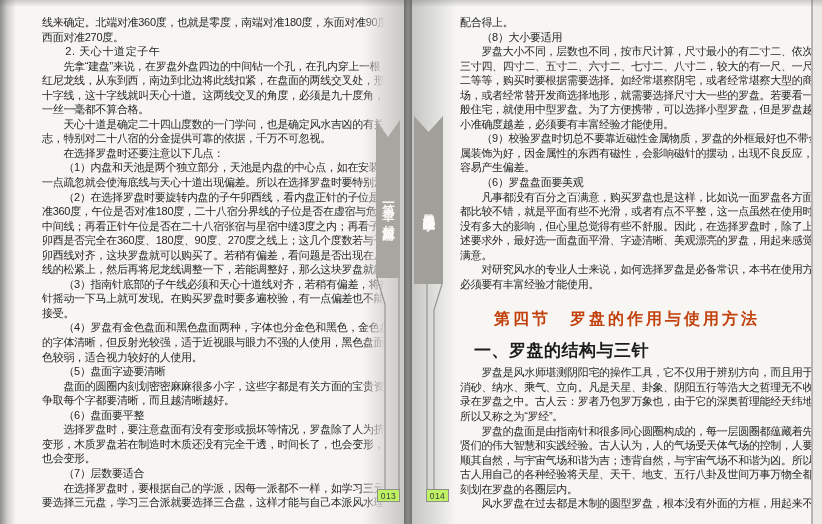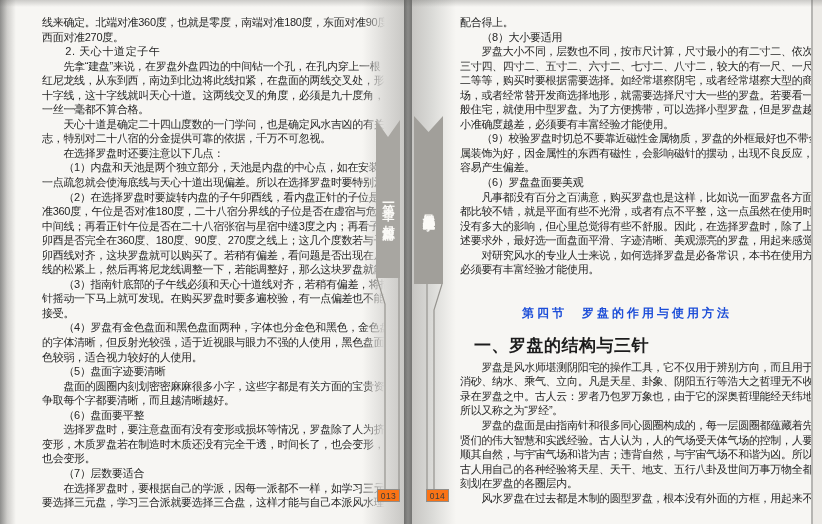--- a/index.html
+++ b/index.html
@@ -24,40 +24,40 @@
   .spine{position:absolute;left:404px;top:0;width:8px;height:524px;
     background:linear-gradient(to right,#6f6f6d,#8a8a88 50%,#747472);}
 
   
   .col{position:absolute;top:15px;color:#262626;}
   .col-left{left:42px;width:334px;}
   .col-right{left:460px;width:334px;}
   .bline{height:14.55px;line-height:14.55px;font-size:11px;letter-spacing:-0.3px;
     white-space:nowrap;}
   .col-left div:nth-of-type(3){letter-spacing:0.6px;}
-  .section-heading{margin-top:26px;height:21px;line-height:21px;text-align:center;
-    font-size:12px;font-weight:600;letter-spacing:3px;color:#1d4ed8;white-space:nowrap;}
+  .section-heading{margin-top:17px;height:21px;line-height:21px;text-align:center;
+    font-size:16px;font-weight:600;letter-spacing:3px;color:#c2410c;white-space:nowrap;}
   .subheading{margin-top:14px;height:16px;line-height:16px;font-size:17px;
     font-weight:bold;letter-spacing:0.5px;padding-left:14px;color:#1c1c1c;margin-bottom:6px;}
 
   
   .tab-band{position:absolute;display:flex;align-items:center;justify-content:center;}
   .tab-band.left{left:376px;top:120px;width:24px;height:158px;background:#a8a6a1;
     clip-path:polygon(0 0,50% 17px,100% 0,100% 100%,0 100%);}
   .tab-band.right{left:414px;top:116px;width:29px;height:168px;background:#a19f9a;
     clip-path:polygon(0 0,50% 16px,100% 0,100% 100%,0 100%);}
   .tab-text{writing-mode:vertical-rl;text-orientation:upright;color:#fbfaf7;
     font-weight:bold;white-space:nowrap;}
   .tab-band.left .tab-text{font-size:12.5px;letter-spacing:2px;margin-top:16px;}
   .tab-band.right .tab-text{font-size:12px;letter-spacing:0.5px;margin-top:14px;}
   .tab-tail{position:absolute;pointer-events:none;}
   .tab-tail.left{left:376px;top:278px;}
   .tab-tail.right{left:414px;top:284px;}
 
-  .page-num-box{position:absolute;top:489px;width:23px;height:13px;background:#f97316;
+  .page-num-box{position:absolute;top:489px;width:23px;height:13px;background:#bef264;
     border:1px solid #8f8e8b;box-sizing:border-box;display:flex;align-items:center;
     justify-content:center;font-size:8.5px;color:#3a3a3a;letter-spacing:0.5px;}
   .page-num-box.left{left:377px;}
   .page-num-box.right{left:426px;text-align:center;}
 </style>
 </head>
 <body>
 
 <div class="scene">
 
@@ -111,20 +111,21 @@
         <div class="bline">般住宅，就使用中型罗盘。为了方便携带，可以选择小型罗盘，但是罗盘越</div>
         <div class="bline">小准确度越差，必须要有丰富经验才能使用。</div>
         <div class="bline">　　（9）校验罗盘时切总不要靠近磁性金属物质，罗盘的外框最好也不带金</div>
         <div class="bline">属装饰为好，因金属性的东西有磁性，会影响磁针的摆动，出现不良反应，</div>
         <div class="bline">容易产生偏差。</div>
         <div class="bline">　　（6）罗盘盘面要美观</div>
         <div class="bline">　　凡事都没有百分之百满意，购买罗盘也是这样，比如说一面罗盘各方面</div>
         <div class="bline">都比较不错，就是平面有些不光滑，或者有点不平整，这一点虽然在使用时</div>
         <div class="bline">没有多大的影响，但心里总觉得有些不舒服。因此，在选择罗盘时，除了上</div>
         <div class="bline">述要求外，最好选一面盘面平滑、字迹清晰、美观漂亮的罗盘，用起来感觉</div>
+        <div class="bline">满意。</div>
         <div class="bline">　　对研究风水的专业人士来说，如何选择罗盘是必备常识，本书在使用方</div>
         <div class="bline">必须要有丰富经验才能使用。</div>
       </div>
     <div class="section-heading">第四节　罗盘的作用与使用方法</div>
     <div class="subheading">一、罗盘的结构与三针</div>
     <div>
 
     <div class="bline">　　罗盘是风水师堪测阴阳宅的操作工具，它不仅用于辨别方向，而且用于</div>
         <div class="bline">消砂、纳水、乘气、立向。凡是天星、卦象、阴阳五行等浩大之哲理无不收</div>
         <div class="bline">录在罗盘之中。古人云：罗者乃包罗万象也，由于它的深奥哲理能经天纬地，</div>

